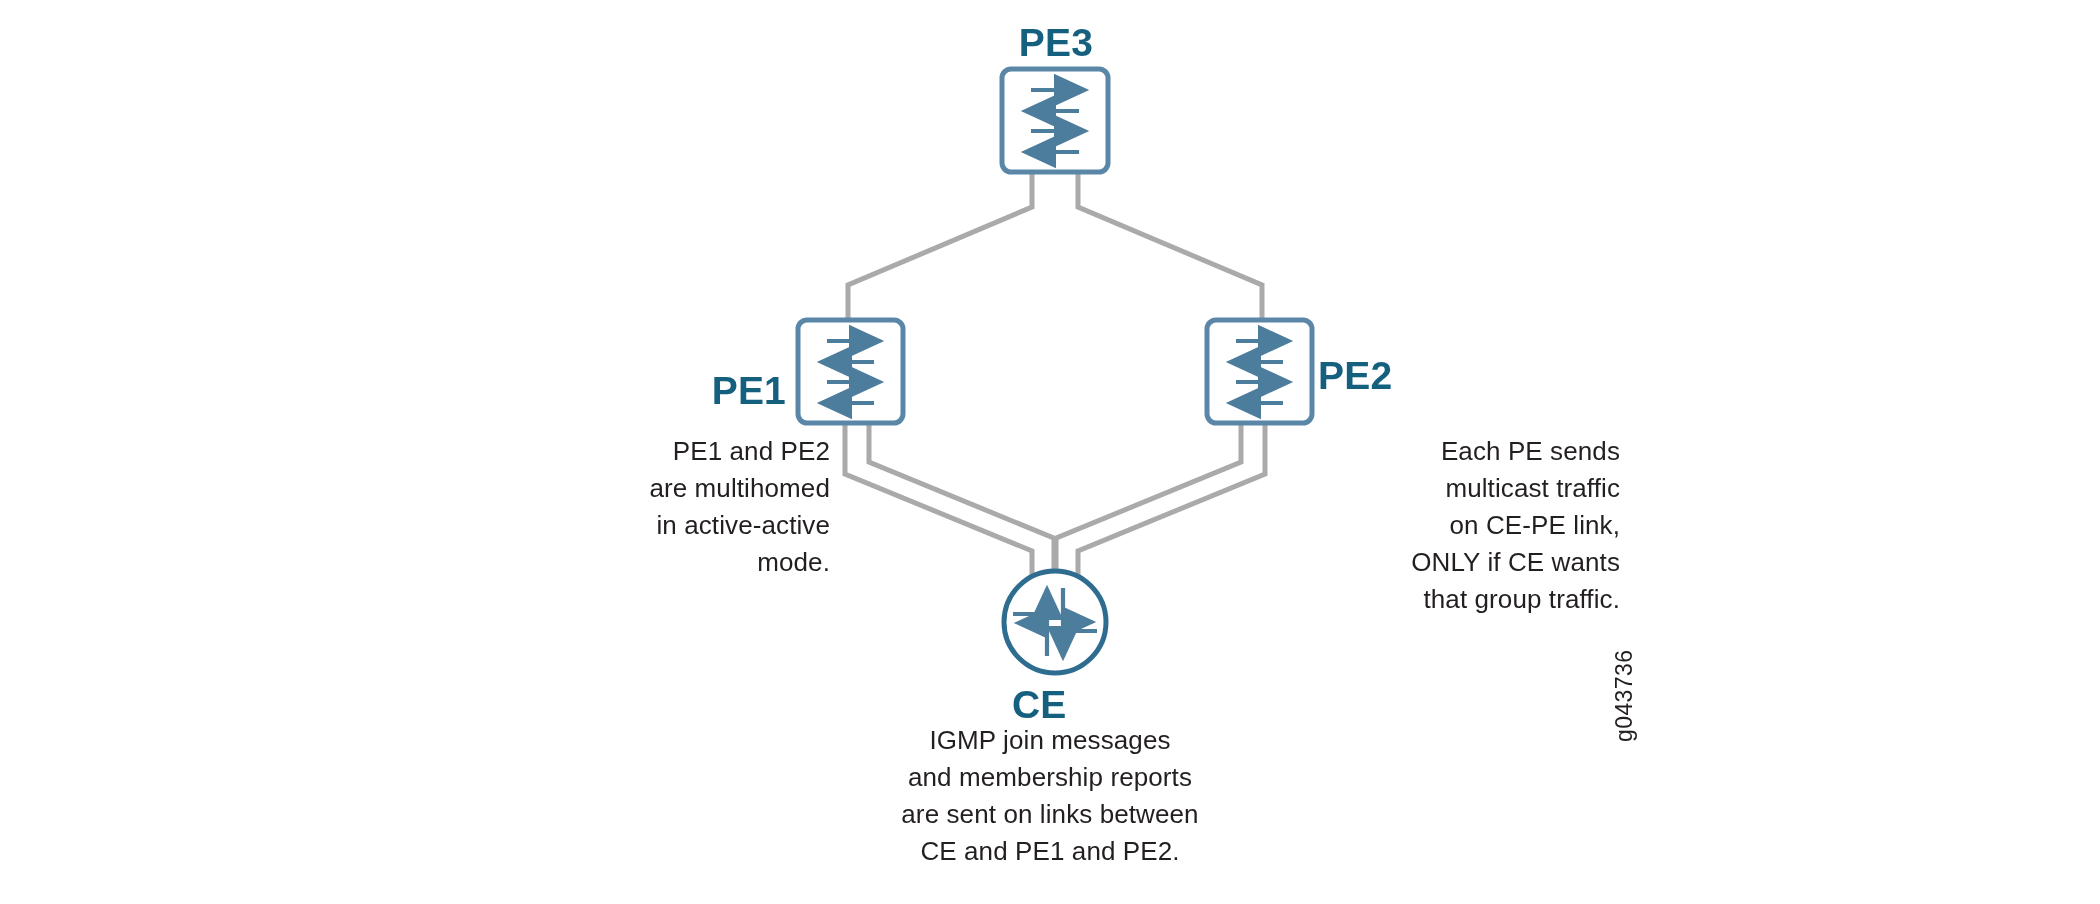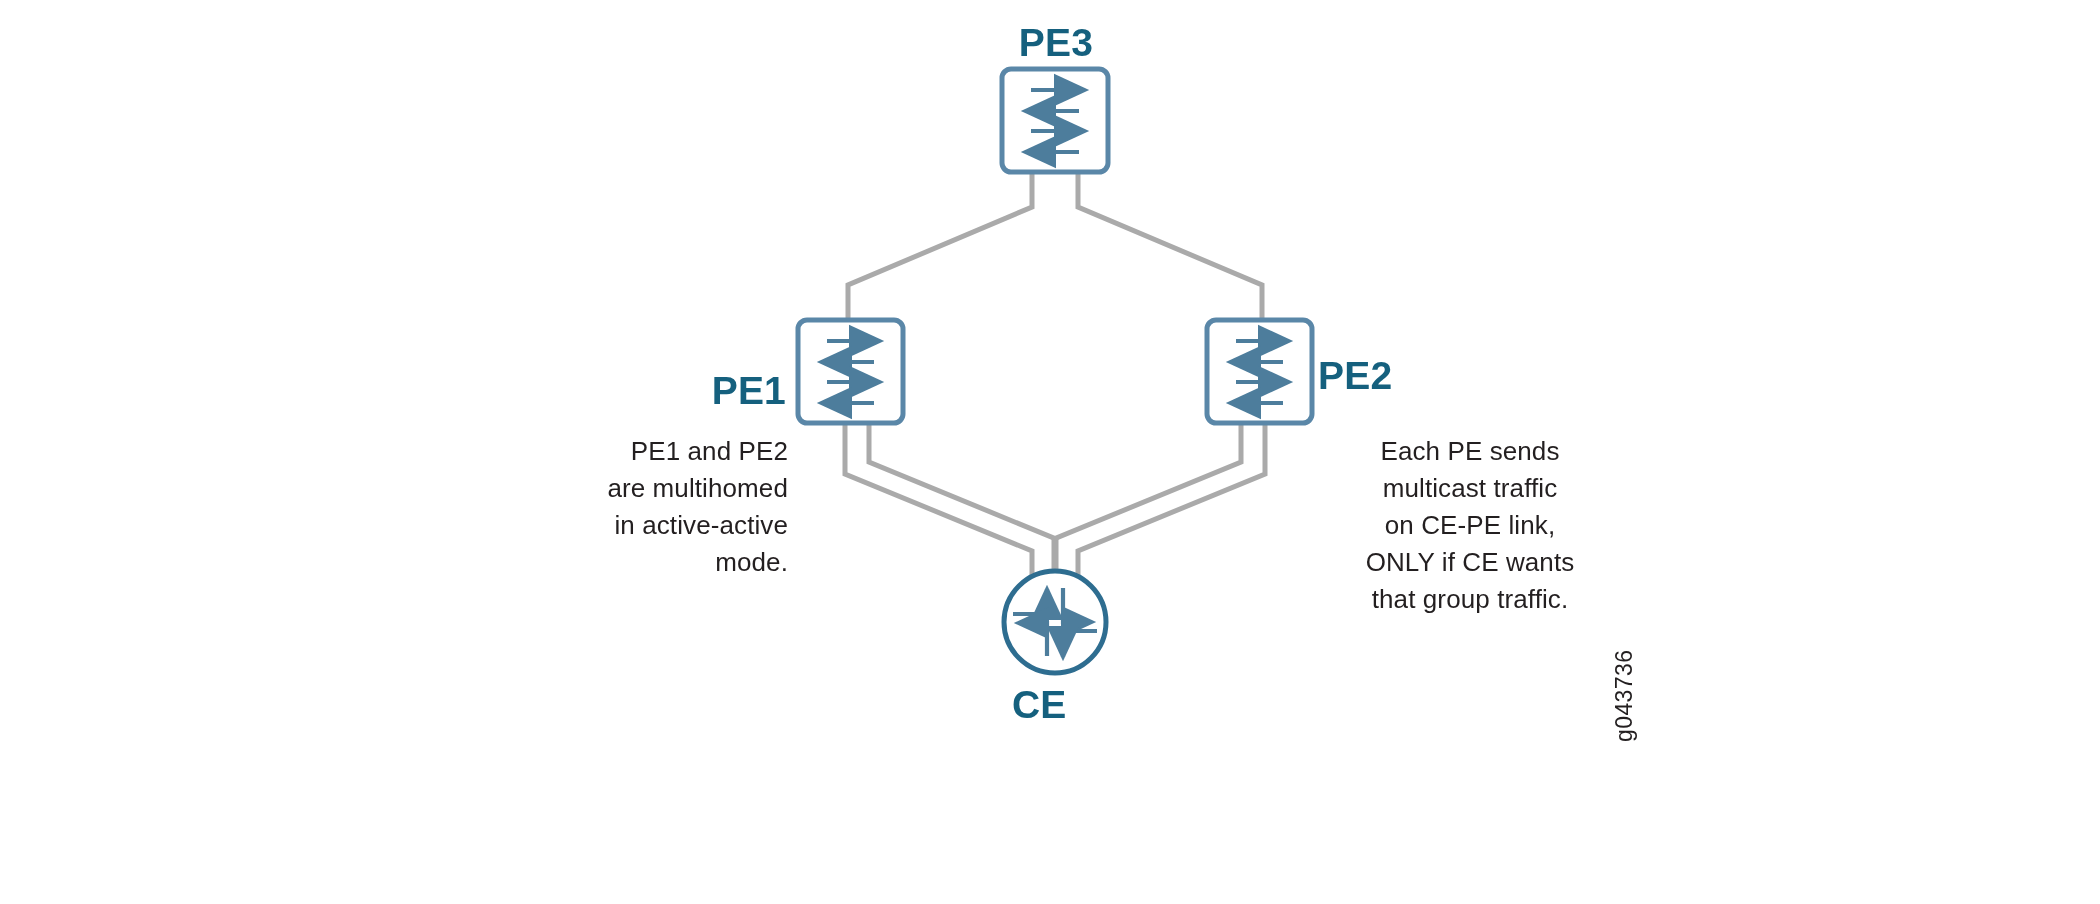--- a/index.html
+++ b/index.html
@@ -42,26 +42,26 @@
     letter-spacing: 0.2px;
     line-height: 34px;
     white-space: nowrap;
   }
   #label-pe3 { left: 1012px; top: 26px; text-align: center; width: 88px; }
   #label-pe1 { left: 708px;  top: 374px; text-align: right;  width: 78px; }
   #label-pe2 { left: 1318px; top: 359px; text-align: left;   width: 78px; }
   #label-ce  { left: 1012px; top: 688px; text-align: left; width: 88px; }
 
   #note-left {
-    left: 500px;  top: 433px;  width: 288px;
+    left: 542px;  top: 433px;  width: 288px;
     text-align: right;
   }
   #note-right {
     left: 1320px; top: 433px;  width: 300px;
-    text-align: center;
+    text-align: right;
   }
   #note-bottom {
     left: 820px;  top: 722px;  width: 460px;
     text-align: center;
   }
   #core-label {
     left: 978px;  top: 420px;  width: 148px;
     text-align: center;
   }
   #figure-id {
@@ -161,16 +161,20 @@
 are multihomed
 in active-active
 mode.</div>
 
   <div class="txt" id="note-right">Each PE sends
 multicast traffic
 on CE-PE link,
 ONLY if CE wants
 that group traffic.</div>
 
+  <div class="txt" id="note-bottom">IGMP join messages
+and membership reports
+are sent on links between
+CE and PE1 and PE2.</div>
 
   <div id="figure-id">g043736</div>
 
 </div>
 
 </body></html>

